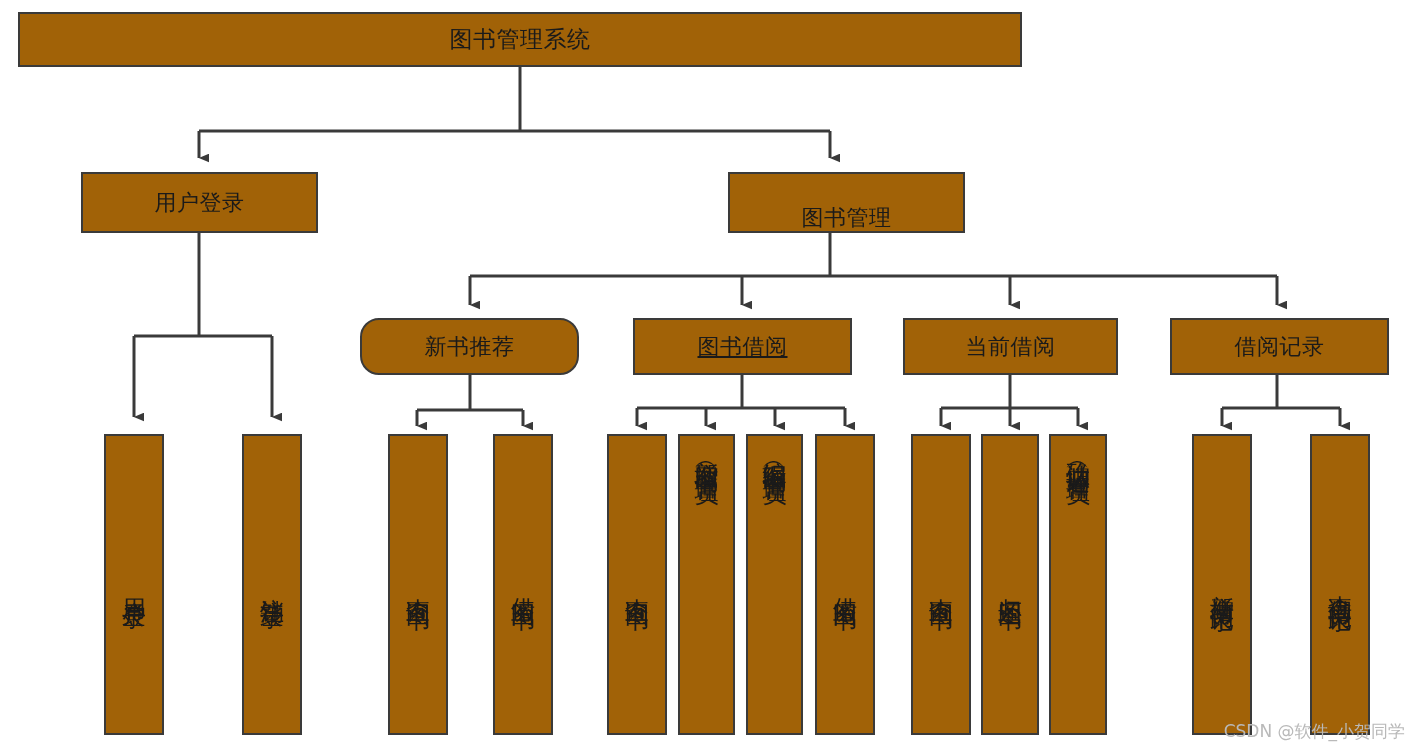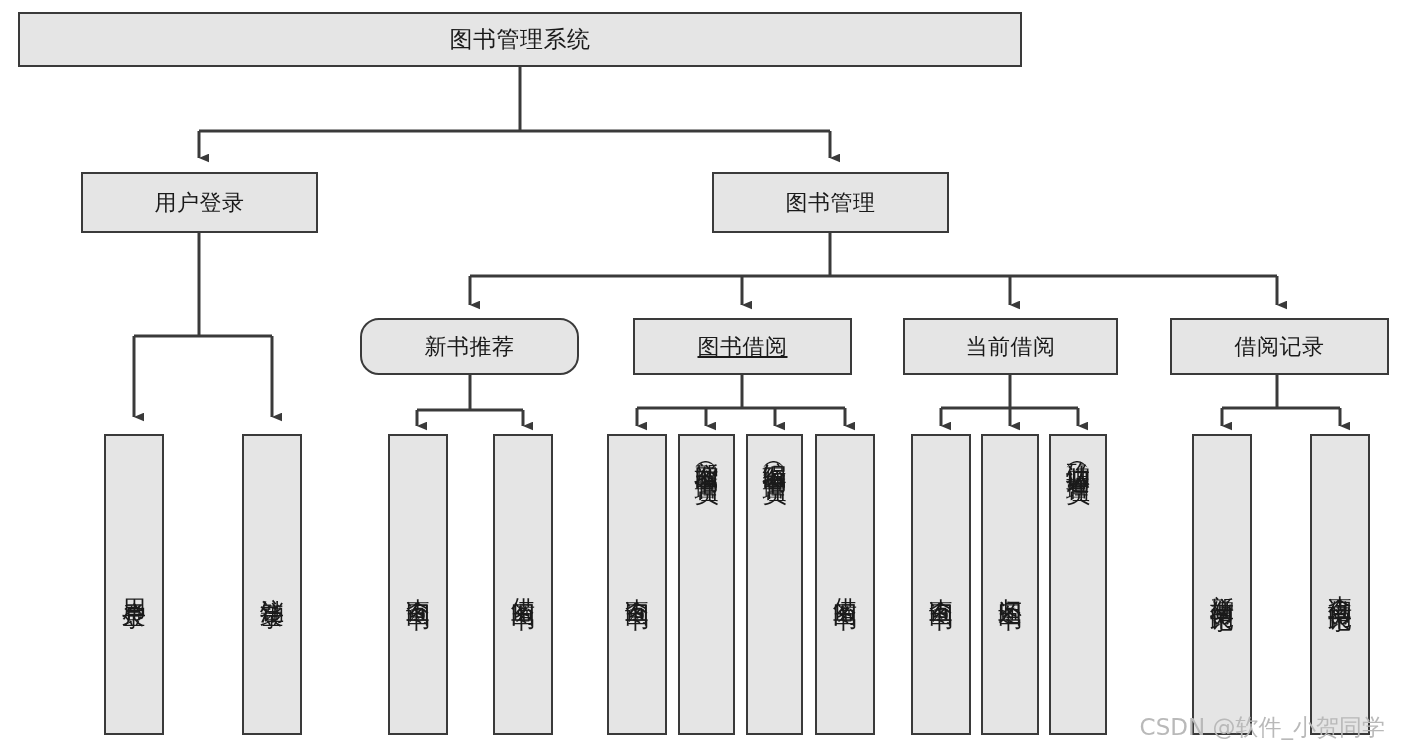--- a/index.html
+++ b/index.html
@@ -21,21 +21,21 @@
     position: absolute;
     left: 0;
     top: 0;
     width: 1405px;
     height: 747px;
     pointer-events: none;
   }
   .node {
     position: absolute;
     box-sizing: border-box;
-    background: #e5e5e5;
+    background: #a16207;
     border: 2.5px solid #3a3a3a;
     display: flex;
     align-items: center;
     justify-content: center;
     color: #1a1a1a;
     z-index: 2;
   }
   .node .label {
     display: block;
     text-align: center;
@@ -60,23 +60,23 @@
     letter-spacing: 3px;
     line-height: 1;
     margin: 0 auto;
   }
   .node.vert.centered {
     align-items: center;
     padding-top: 0;
   }
   .watermark {
     position: absolute;
-    right: 20px;
+    right: 0;
     bottom: 4px;
-    font-size: 23px;
+    font-size: 17px;
     color: #b9b9b9;
     white-space: nowrap;
     z-index: 5;
     font-family: "DejaVu Sans", "Liberation Sans", sans-serif;
   }
 </style>
 </head>
 <body>
 
 <div id="canvas">
@@ -131,21 +131,21 @@
     </g>
   </svg>
 
   <div class="node horiz root" style="left:18px; top:12px; width:1004px; height:55px;">
     <span class="label">图书管理系统</span>
   </div>
 
   <div class="node horiz" style="left:81px; top:172px; width:237px; height:61px;">
     <span class="label">用户登录</span>
   </div>
-  <div class="node horiz" style="left:712px; top:172px; width:237px; height:61px;">
+  <div class="node horiz" style="left:728px; top:172px; width:237px; height:61px;align-items:flex-end;">
     <span class="label">图书管理</span>
   </div>
 
   <div class="node horiz" style="left:360px; top:318px; width:219px; height:57px;border-radius:19px;">
     <span class="label">新书推荐</span>
   </div>
   <div class="node horiz" style="left:633px; top:318px; width:219px; height:57px;text-decoration:underline;">
     <span class="label">图书借阅</span>
   </div>
   <div class="node horiz" style="left:903px; top:318px; width:215px; height:57px;">

